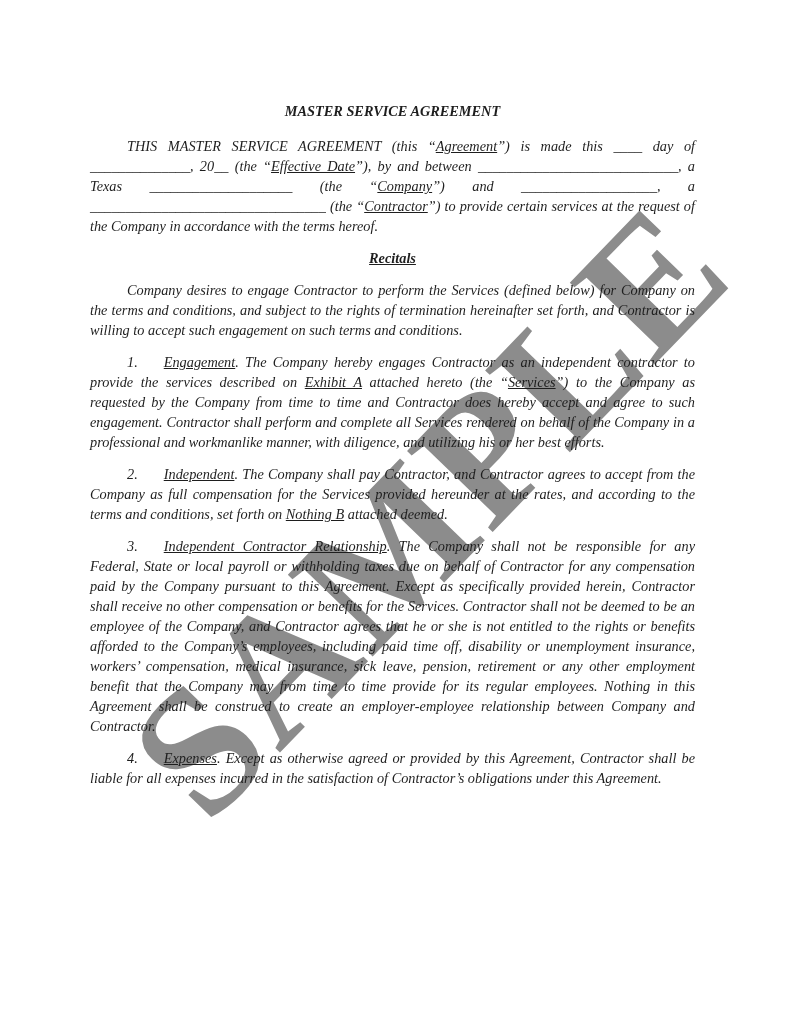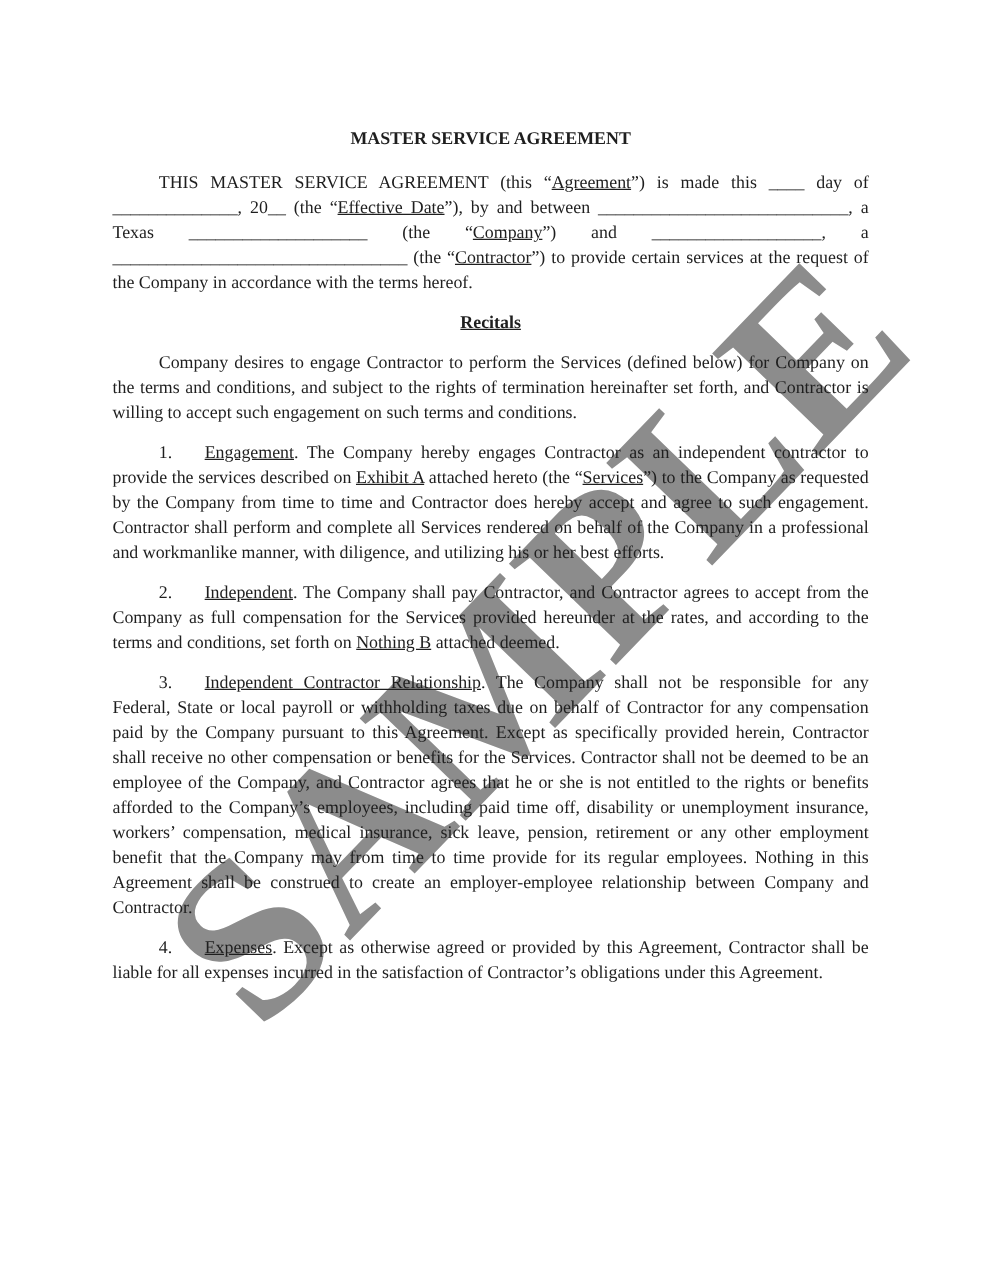--- a/index.html
+++ b/index.html
@@ -26,20 +26,21 @@
     font-weight: bold;
     letter-spacing: 2px;
     white-space: nowrap;
     z-index: 0;
     user-select: none;
   }
   .content {
     position: relative;
     z-index: 1;
     padding: 101px 95px 0 90px;
+    font-style: italic;
   }
   .content p {
     margin: 0 0 12px 0;
     font-size: 14.3px;
     line-height: 20px;
     text-align: justify;
     text-indent: 37px;
   }
   .content p.title-block,
   .content p.heading {

